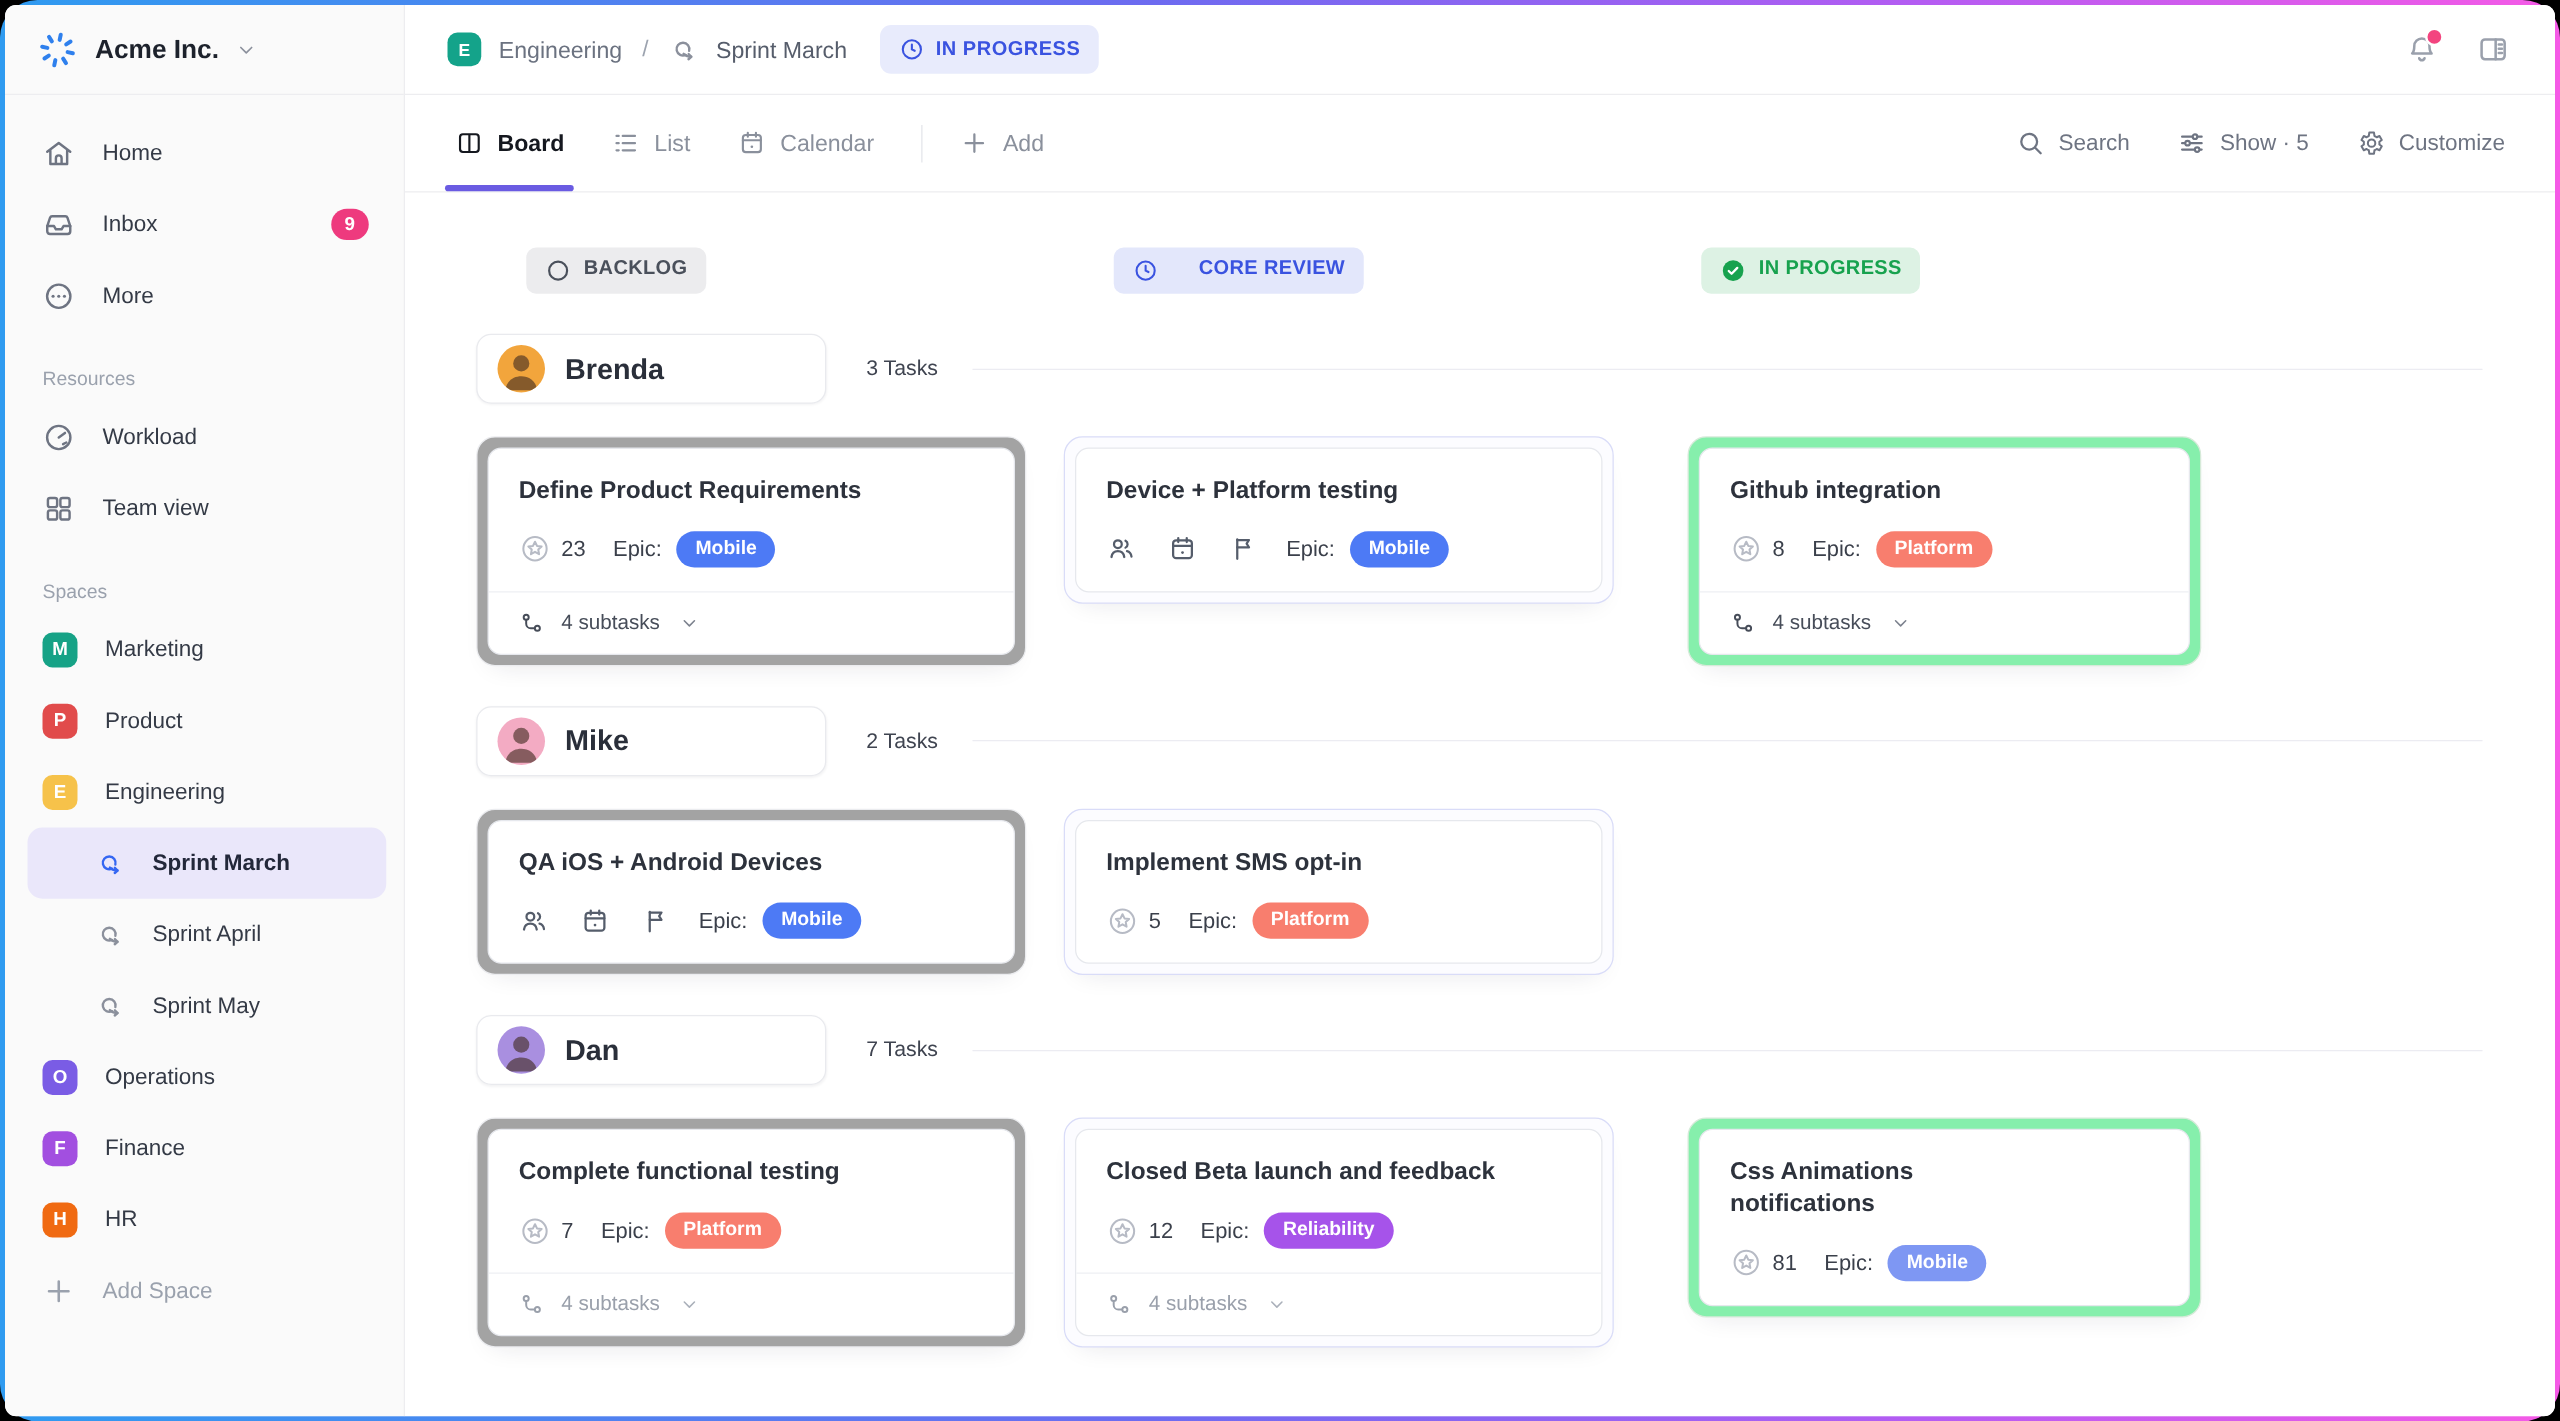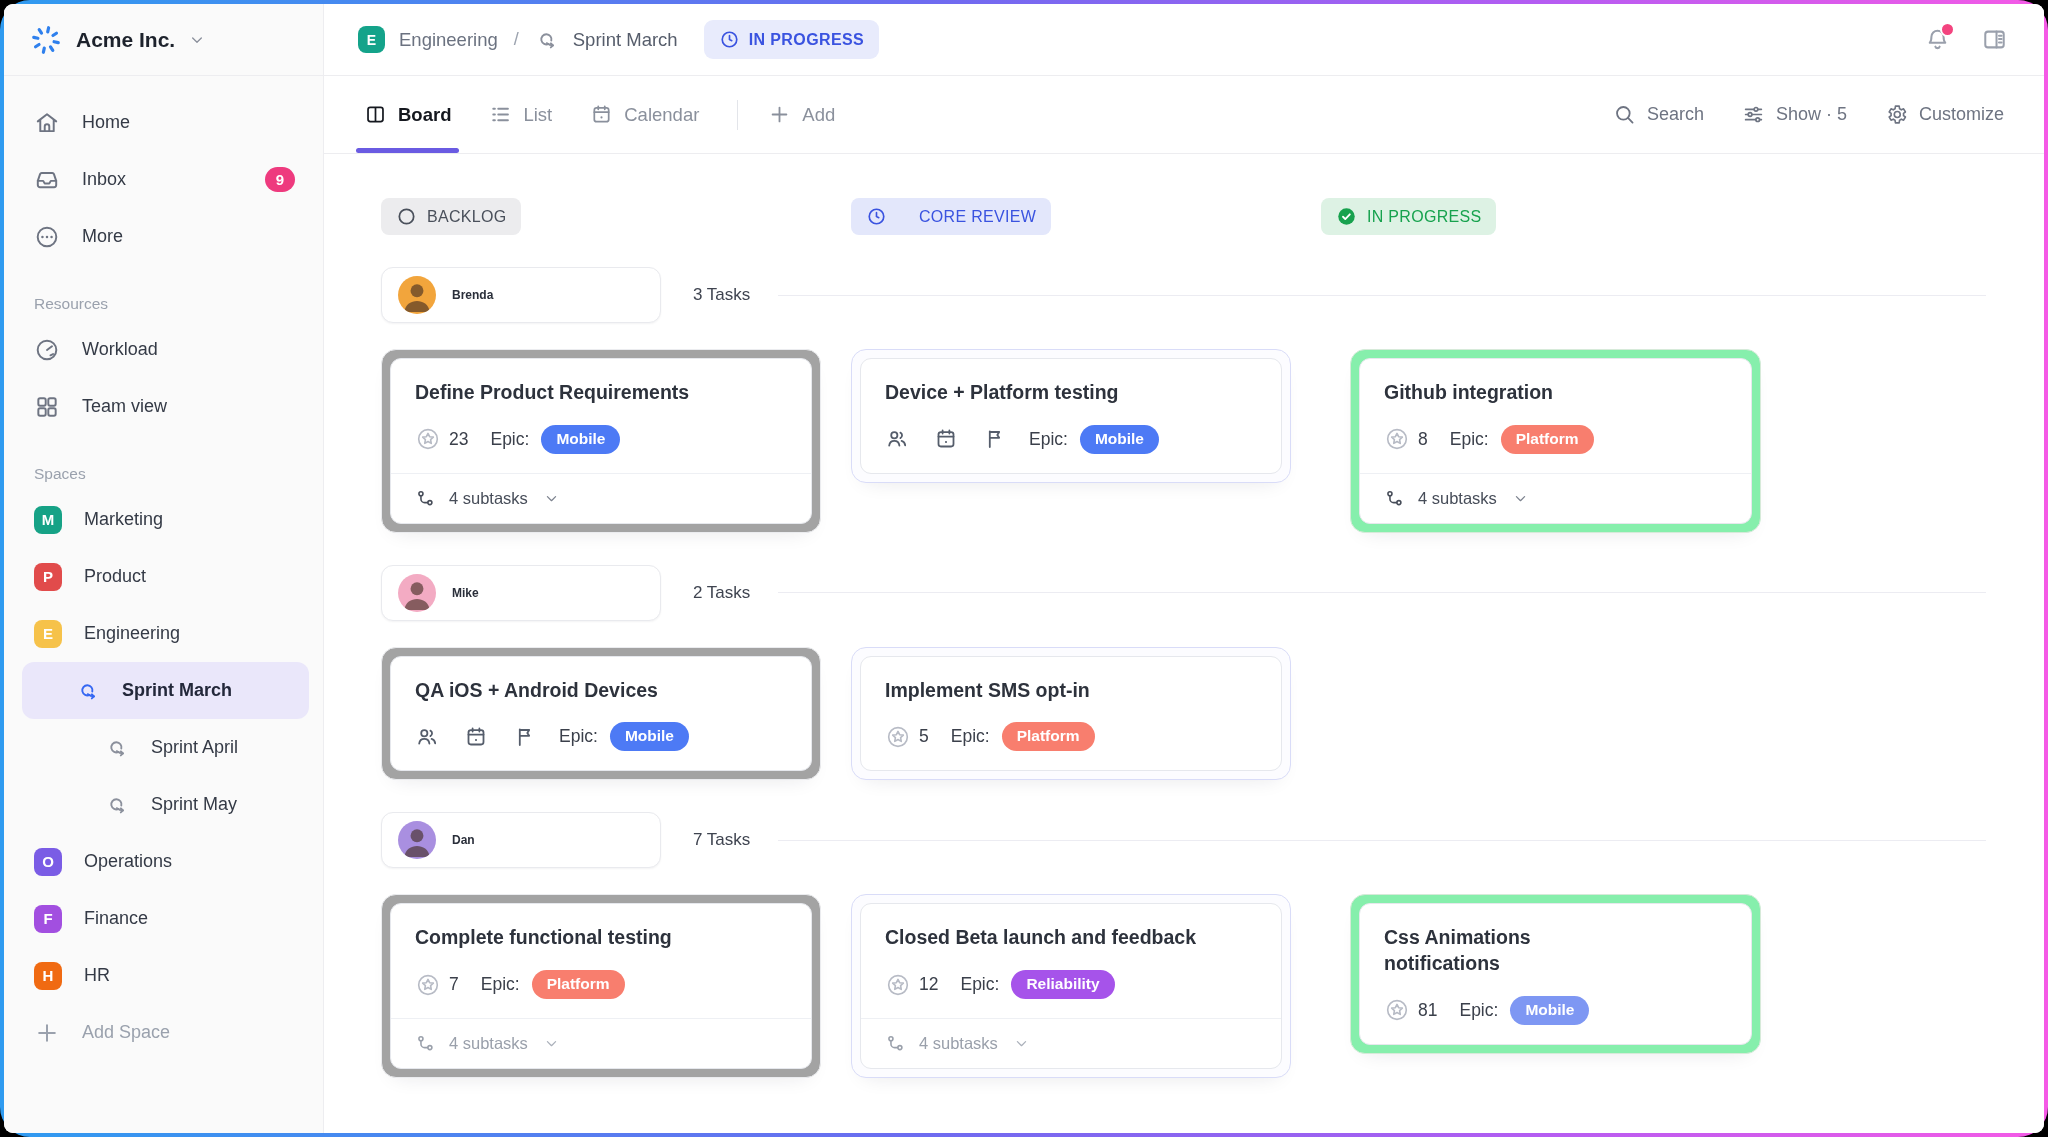--- a/index.html
+++ b/index.html
@@ -12,21 +12,21 @@
   .sidebar { width:320px; flex:0 0 320px; background:#fafafa; border-right:1px solid #ededf0; display:flex; flex-direction:column; }
   .ws-header { height:72px; flex:0 0 72px; display:flex; align-items:center; gap:14px; padding:0 24px 0 26px; border-bottom:1px solid #ededf0; }
   .ws-name { font-size:21px; font-weight:700; color:#1d222c; }
   .ws-chev { color:#8b909c; display:flex; }
   .snav { padding-top:18px; }
   .sitem { height:57px; display:flex; align-items:center; gap:22px; padding:0 28px 0 30px; font-size:18px; color:#343a46; cursor:pointer; }
   .sitem .sic { width:26px; height:26px; color:#6e7482; display:flex; flex:0 0 26px; }
   .badge9 { margin-left:auto; background:#ee3a7e; color:#fff; font-size:15px; font-weight:700; border-radius:13px; padding:4px 11px; }
   .slabel { padding:30px 0 8px 30px; font-size:15.5px; color:#9aa1ad; }
   .space-sq { width:28px; height:28px; border-radius:8px; color:#fff; font-size:15px; font-weight:700; display:flex; align-items:center; justify-content:center; flex:0 0 28px; }
-  .sprint-item { padding-left:101px; }
+  .sprint-item { padding-left:72px; }
   .sprint-item .sic { width:24px; height:24px; flex:0 0 24px; color:#8b909c; }
   .sprint-active { background:#eae7fa; border-radius:12px; margin:0 14px 0 18px; padding-left:54px; font-weight:700; color:#23283a; }
   .sprint-active .sic { color:#3567f2; }
   .addspace { color:#9aa1ad; }
   .addspace .sic { color:#9aa1ad; }
 
   
   .main { flex:1; display:flex; flex-direction:column; background:#fff; min-width:0; }
   .crumb-bar { height:72px; flex:0 0 72px; display:flex; align-items:center; padding:0 36px 0 34px; border-bottom:1px solid #ededf0; gap:14px; }
   .crumb-sq { width:27px; height:27px; border-radius:8px; background:#14a38a; color:#fff; font-size:14px; font-weight:700; display:flex; align-items:center; justify-content:center; }
@@ -45,30 +45,30 @@
   .tab.active { color:#15181f; font-weight:700; }
   .tab.active::after { content:""; position:absolute; left:-8px; right:-8px; bottom:0; height:5px; border-radius:3px; background:#6a5be2; }
   .tab-divider { width:1px; height:30px; background:#e3e5ea; margin:0 30px 0 0; }
   .tabs-right { margin-left:auto; display:flex; align-items:center; gap:38px; }
   .tact { display:flex; align-items:center; gap:11px; font-size:18px; color:#6e7482; cursor:pointer; }
   .tact .tic { width:23px; height:23px; display:flex; }
 
   
   .board { flex:1; padding:44px 58px 0 57px; overflow:hidden; }
   .col-grid { display:grid; grid-template-columns:440px 440px 440px; column-gap:30px; }
-  .col-pill { justify-self:start; display:flex; align-items:center; gap:10px; border-radius:8px; padding:8px 15px; font-size:16px; font-weight:400; letter-spacing:.3px; }
+  .col-pill { justify-self:start; display:flex; gap:10px; border-radius:8px; padding:8px 15px; font-size:16px; font-weight:700; letter-spacing:.3px;margin-left:40px; }
   .col-pill .cic { width:21px; height:21px; display:flex; }
   .col-pill.tone-gray { background:#ececee; color:#4a505b; }
   .col-pill.tone-blue { background:#e3e7fb; color:#3a53e0;gap:32px; }
   .col-pill.tone-green { background:#ddf2e4; color:#17a24e; }
 
   .lane-head { display:flex; align-items:center; margin-top:32px; }
   .assignee { width:280px; height:56px; background:#fff; border:1px solid #e9eaee; border-radius:12px; box-shadow:0 1px 2px rgba(20,24,40,.05); display:flex; align-items:center; gap:16px; padding:0 16px; cursor:pointer; }
   .avatar { width:38px; height:38px; border-radius:50%; overflow:hidden; flex:0 0 38px; }
-  .assignee-name { font-size:12px; font-weight:700; color:#2a2f3a; }
+  .assignee-name { font-size:23px; font-weight:700; color:#2a2f3a; }
   .lane-count { margin-left:32px; font-size:17px; color:#3f4450; white-space:nowrap; }
   .lane-line { flex:1; height:1px; background:#ececf2; margin-left:28px; }
 
   .card-row { display:grid; grid-template-columns:440px 440px 440px; column-gap:30px; align-items:start; margin-top:26px; }
   .card-wrap { border-radius:15px; padding:8px; border:1.5px solid #ebecef; background:#fdfdfe; box-shadow:0 10px 22px -14px rgba(25,30,50,.14); cursor:pointer; }
   .card-wrap.tone-gray  { border-color:#ebecef; background:#a3a3a3; }
   .card-wrap.tone-blue  { border-color:#d9dcf8; background:#fcfcff; }
   .card-wrap.tone-green { border-color:#d6ead9; background:#86efac;margin-left:29px; }
   .card { background:#fff; border:1px solid #e6e8ed; border-radius:11px; overflow:hidden; }
   .card-body { padding:21px 24px 19px 24px; }

